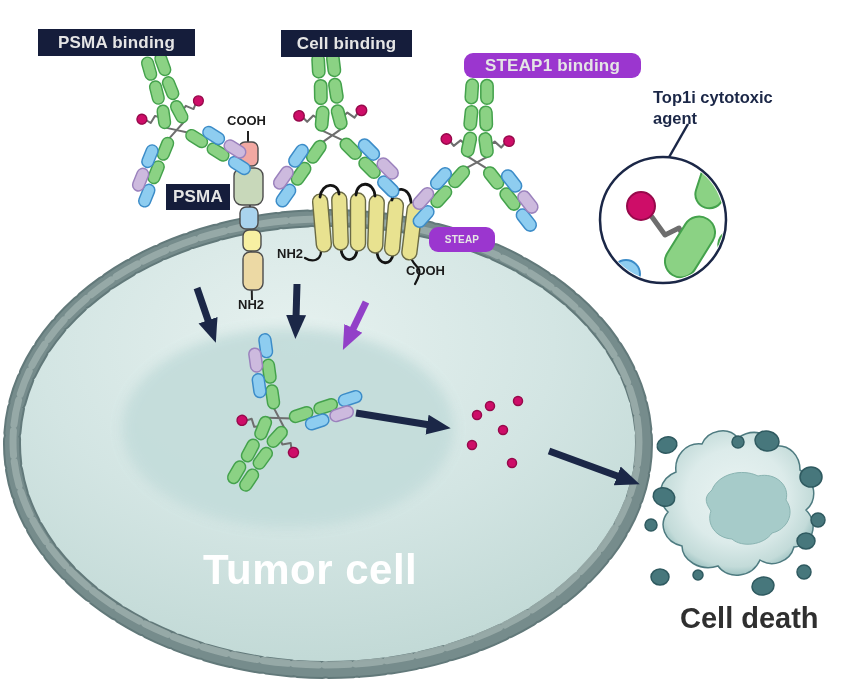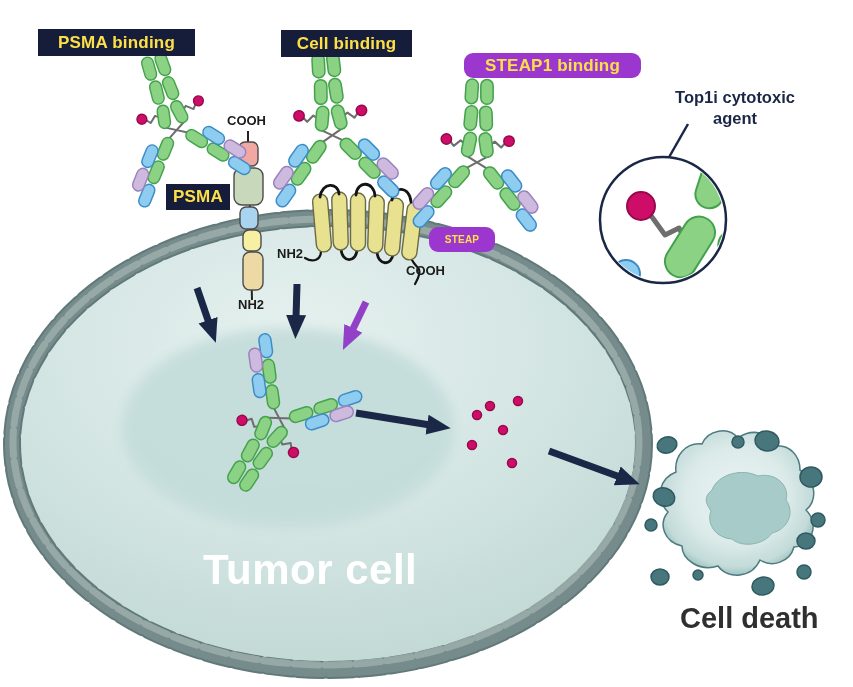--- a/index.html
+++ b/index.html
@@ -1,24 +1,24 @@
 <!DOCTYPE html>
 <html style="--navy: #151d3b; --purple: #9b36cf; --arrowNavy: #1b2747; --arrowPurple: #9240c8; --green: #8bd284; --greenDark: #44a24c; --blue: #8ecdf0; --blueDark: #3c8cc8; --lavender: #cdbade; --lavenderDark: #9b82bd; --magenta: #ce0d68; --magentaDark: #97094b; --helixYellow: #e8e290; --helixStroke: #6a6a45; --linker: #6e6e6e; --stone: #768c8c; --stoneDark: #62797a; --stoneLight: #9aacaa; --cellLight: #e4efee; --cellDeep: #b7d2ce; --endosome: #c4dddb; --deathDark: #47777c; --receptorPink: #f2a8a2; --receptorSage: #c8d8ba; --receptorBlue: #a9d3ee; --receptorYellow: #f7f0a2; --receptorTan: #ecd9a4;"><head>
 <meta charset="utf-8">
 <style>
   html,body{margin:0;padding:0;background:#fff;}
   .stage{position:relative;width:853px;height:687px;background:#fff;overflow:hidden;
          font-family:"Liberation Sans",sans-serif;}
   .stage svg{position:absolute;left:0;top:0;}
   .tag{position:absolute;display:flex;align-items:center;justify-content:center;
-       font-weight:bold;color:#fde047;font-size:17px;letter-spacing:.2px;white-space:nowrap;}
+       font-weight:bold;color:#e5e5e5;font-size:17px;letter-spacing:.2px;white-space:nowrap;}
   .navy{background:var(--navy);}
   .purple{background:var(--purple);border-radius:9px;}
   .chem{position:absolute;font-weight:bold;font-size:13px;color:#1c1c1c;white-space:nowrap;}
-  .top1i{position:absolute;text-align:center;font-weight:bold;font-size:16.5px;
+  .top1i{position:absolute;font-weight:bold;font-size:16.5px;
          color:var(--arrowNavy);line-height:1.25;}
   .tumor{position:absolute;font-weight:bold;font-size:42px;color:#fff;letter-spacing:.5px;}
   .death{position:absolute;font-weight:bold;font-size:29px;color:#2f2f2f;}
   
   .cg{fill:var(--green);stroke:var(--greenDark);stroke-width:1.6;}
   .cb{fill:var(--blue);stroke:var(--blueDark);stroke-width:1.6;}
   .cl{fill:var(--lavender);stroke:var(--lavenderDark);stroke-width:1.6;}
   .cm{fill:var(--magenta);stroke:var(--magentaDark);stroke-width:1.5;}
   .cg2{fill:var(--green);stroke:var(--greenDark);stroke-width:2;}
   .cb2{fill:var(--blue);stroke:var(--blueDark);stroke-width:2;}

